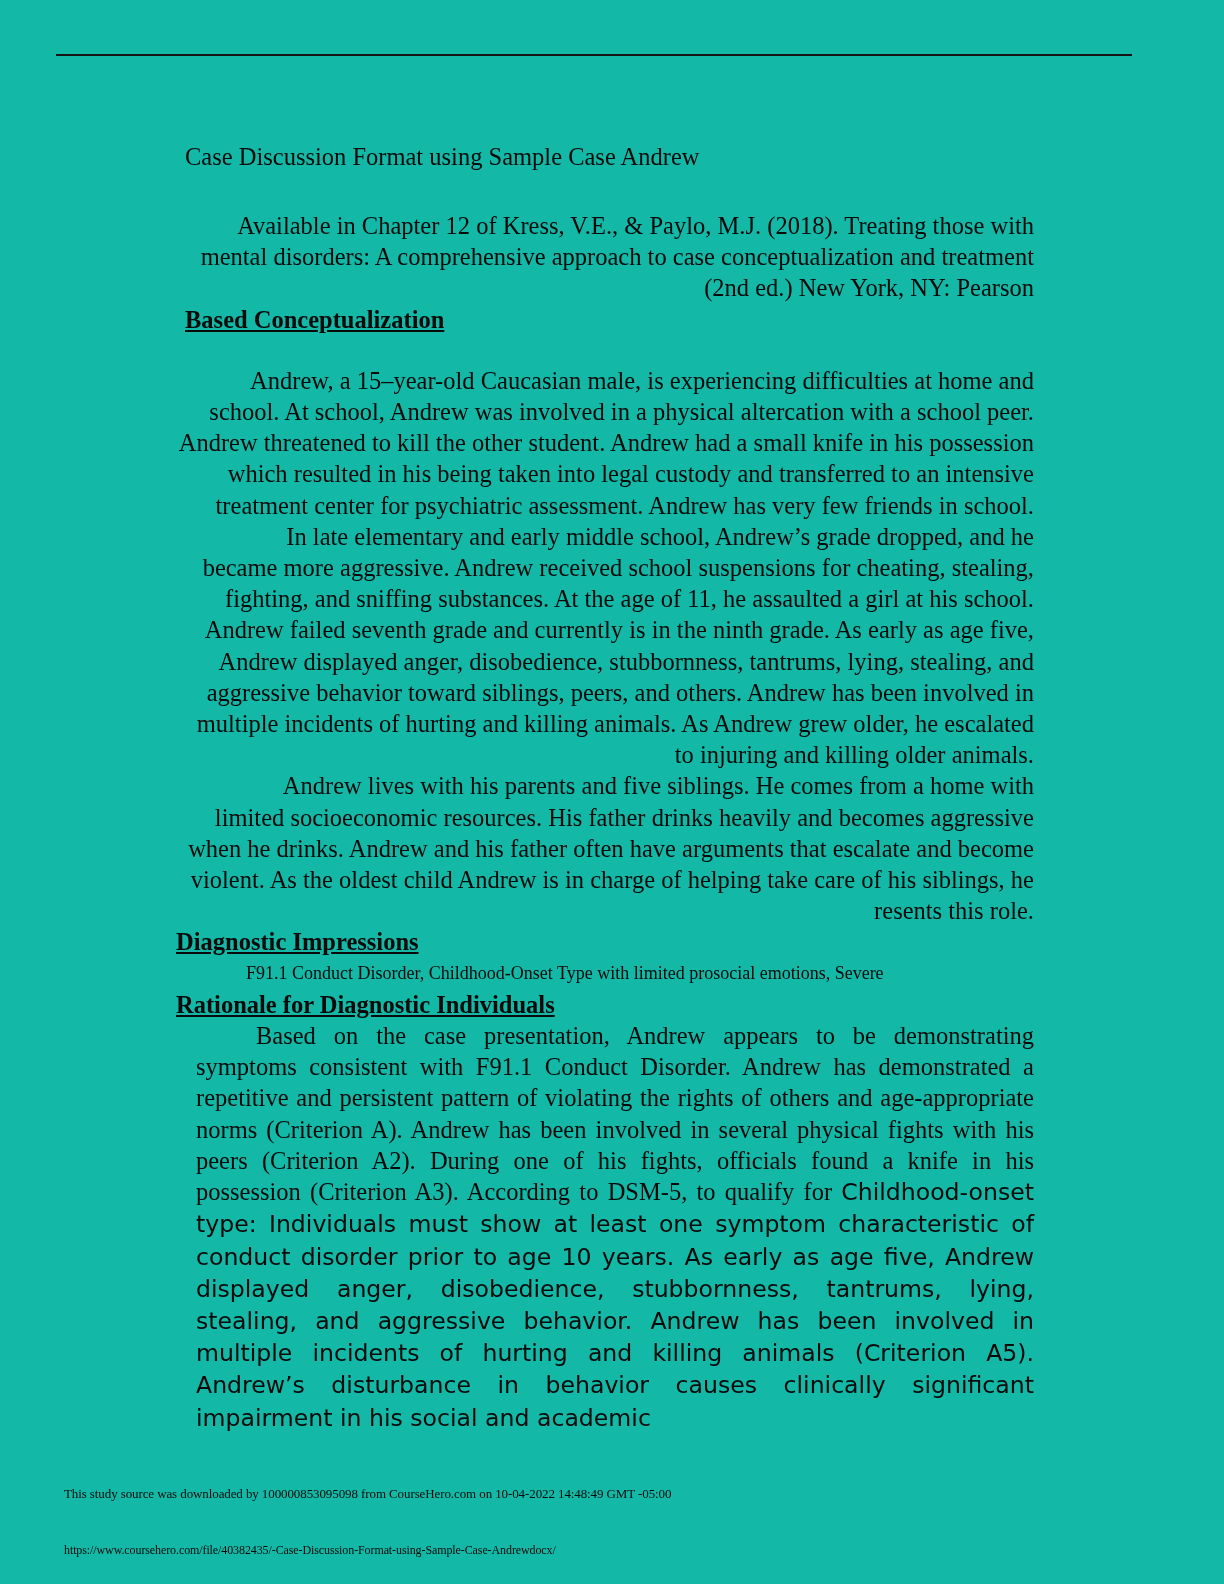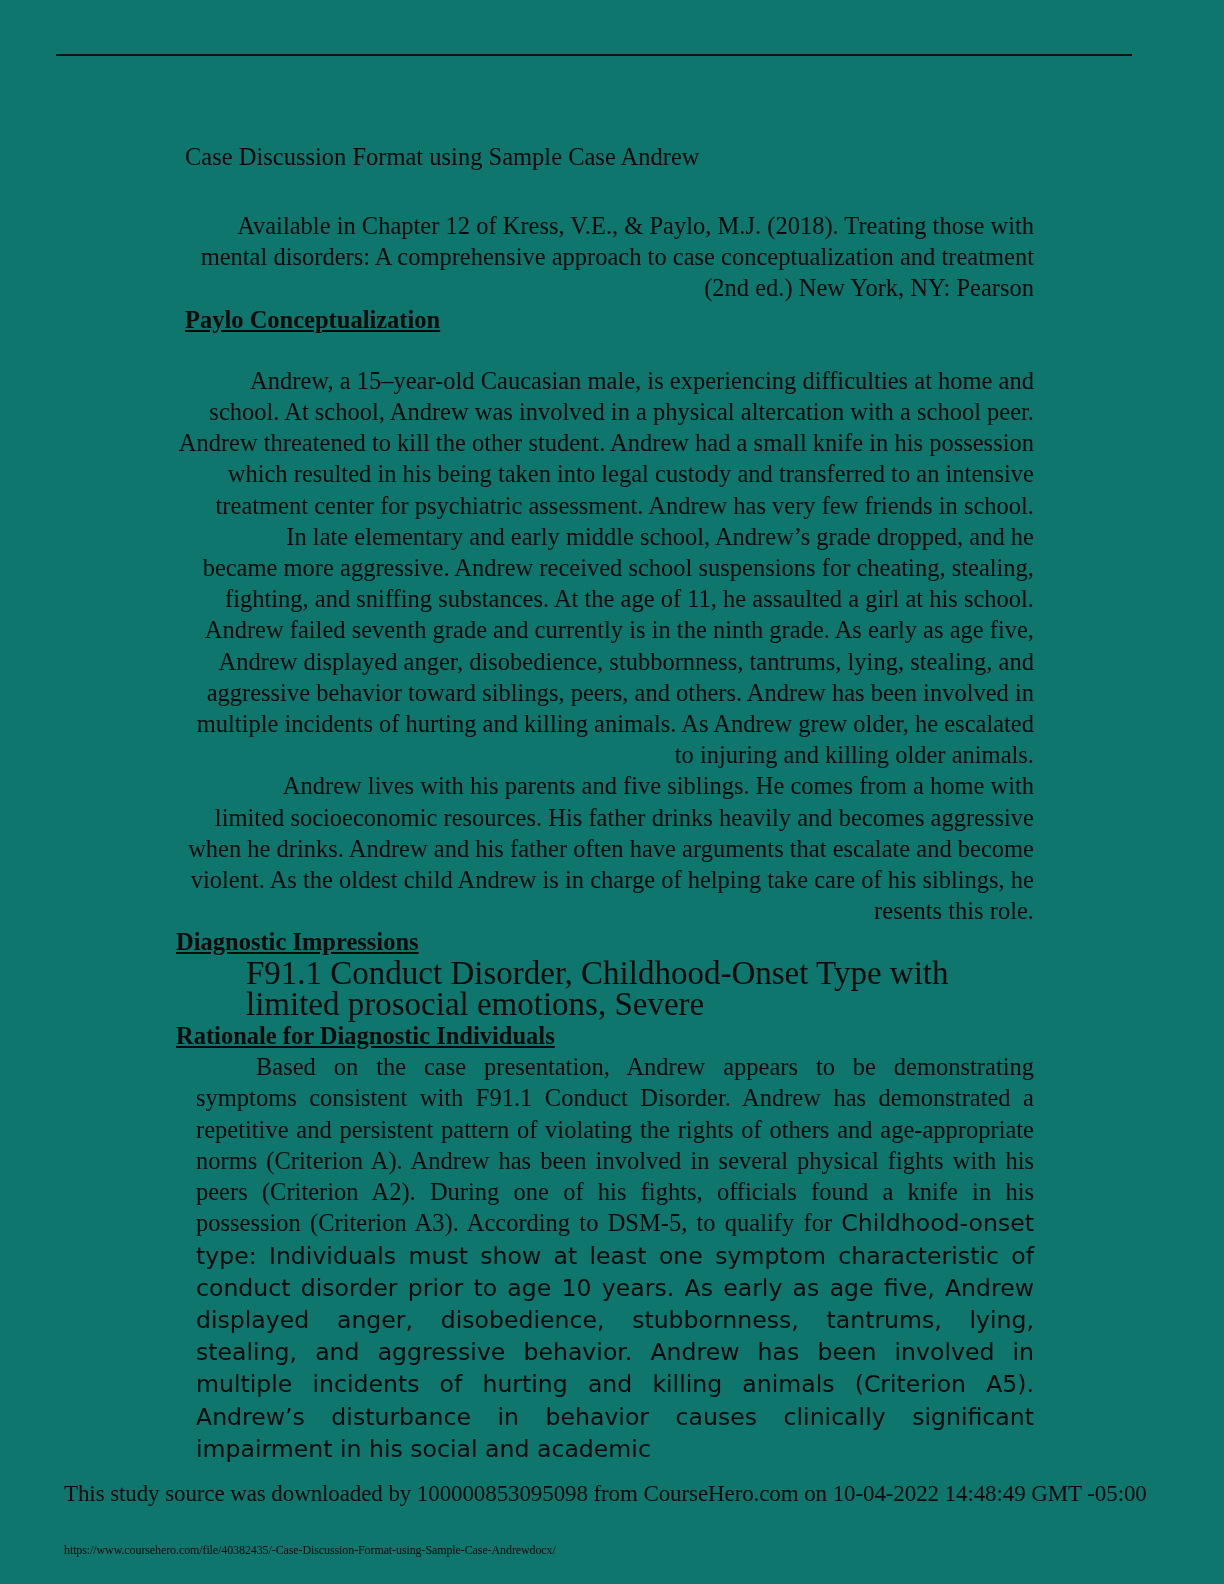--- a/index.html
+++ b/index.html
@@ -6,21 +6,21 @@
   html, body {
     margin: 0;
     padding: 0;
     background: #ffffff;
   }
   .page {
     position: relative;
     width: 1224px;
     height: 1584px;
     margin: 0 auto;
-    background: #0f766e;
+    background: #14b8a6;
     overflow: hidden;
     color: #0a0a0a;
     font-family: "Liberation Serif", "DejaVu Serif", serif;
   }
 
   
   .top-rule {
     position: absolute;
     left: 56px;
     top: 54px;
@@ -72,21 +72,21 @@
     text-decoration: underline;
     text-underline-offset: 2px;
     margin: 0;
     display: block;
   }
   .heading-pad {
     padding-left: 9px;
   }
 
   .diag-block {
-    font-size: 33px;
+    font-size: 18px;
     line-height: 31.2px;
     margin: 0;
     padding-left: 70px;
     width: 790px;
   }
 
   
   .sans-run {
     font-family: "DejaVu Sans", "Liberation Sans", sans-serif;
     font-size: 23.6px;
@@ -94,21 +94,21 @@
 
   
   .footer {
     position: absolute;
     left: 64px;
     width: 1100px;
   }
   .footer-line1 {
     position: absolute;
     top: 1483px;
-    font-size: 23px;
+    font-size: 13px;
     line-height: 22px;
     letter-spacing: -0.1px;
     white-space: nowrap;
   }
   .footer-line2 {
     position: absolute;
     top: 1539px;
     font-size: 12px;
     line-height: 22px;
     letter-spacing: -0.1px;
@@ -121,21 +121,21 @@
 <div class="page">
 
   <div class="top-rule"></div>
 
   <div class="doc-body">
 
     <p class="title-line">Case Discussion Format using Sample Case Andrew</p>
 
     <p class="para">Available in Chapter 12 of Kress, V.E., &amp; Paylo, M.J. (2018). Treating those with mental disorders: A comprehensive approach to case conceptualization and treatment (2nd ed.) New York, NY: Pearson</p>
 
-    <p class="heading heading-pad">Paylo Conceptualization</p>
+    <p class="heading heading-pad">Based Conceptualization</p>
 
     <p class="para" style="margin-top:30px;"><span class="indent"></span><span>Andrew, a 15–year-old Caucasian male, is experiencing difficulties at home and school. At school, Andrew was involved in a physical altercation with a school peer. Andrew threatened to kill the other student. Andrew had a small knife in his possession which resulted in his being taken into legal custody and transferred to an intensive treatment center for psychiatric assessment. Andrew has very few friends in school.</span></p>
 
     <p class="para"><span class="indent"></span><span>In late elementary and early middle school, Andrew’s grade dropped, and he became more aggressive. Andrew received school suspensions for cheating, stealing, fighting, and sniffing substances. At the age of 11, he assaulted a girl at his school. Andrew failed seventh grade and currently is in the ninth grade. As early as age five, Andrew displayed anger, disobedience, stubbornness, tantrums, lying, stealing, and aggressive behavior toward siblings, peers, and others. Andrew has been involved in multiple incidents of hurting and killing animals. As Andrew grew older, he escalated to injuring and killing older animals.</span></p>
 
     <p class="para"><span class="indent"></span><span>Andrew lives with his parents and five siblings. He comes from a home with limited socioeconomic resources. His father drinks heavily and becomes aggressive when he drinks. Andrew and his father often have arguments that escalate and become violent. As the oldest child Andrew is in charge of helping take care of his siblings, he resents this role.</span></p>
 
     <p class="heading">Diagnostic Impressions</p>
 
     <p class="diag-block">F91.1 Conduct Disorder, Childhood-Onset Type with limited prosocial emotions, Severe</p>

